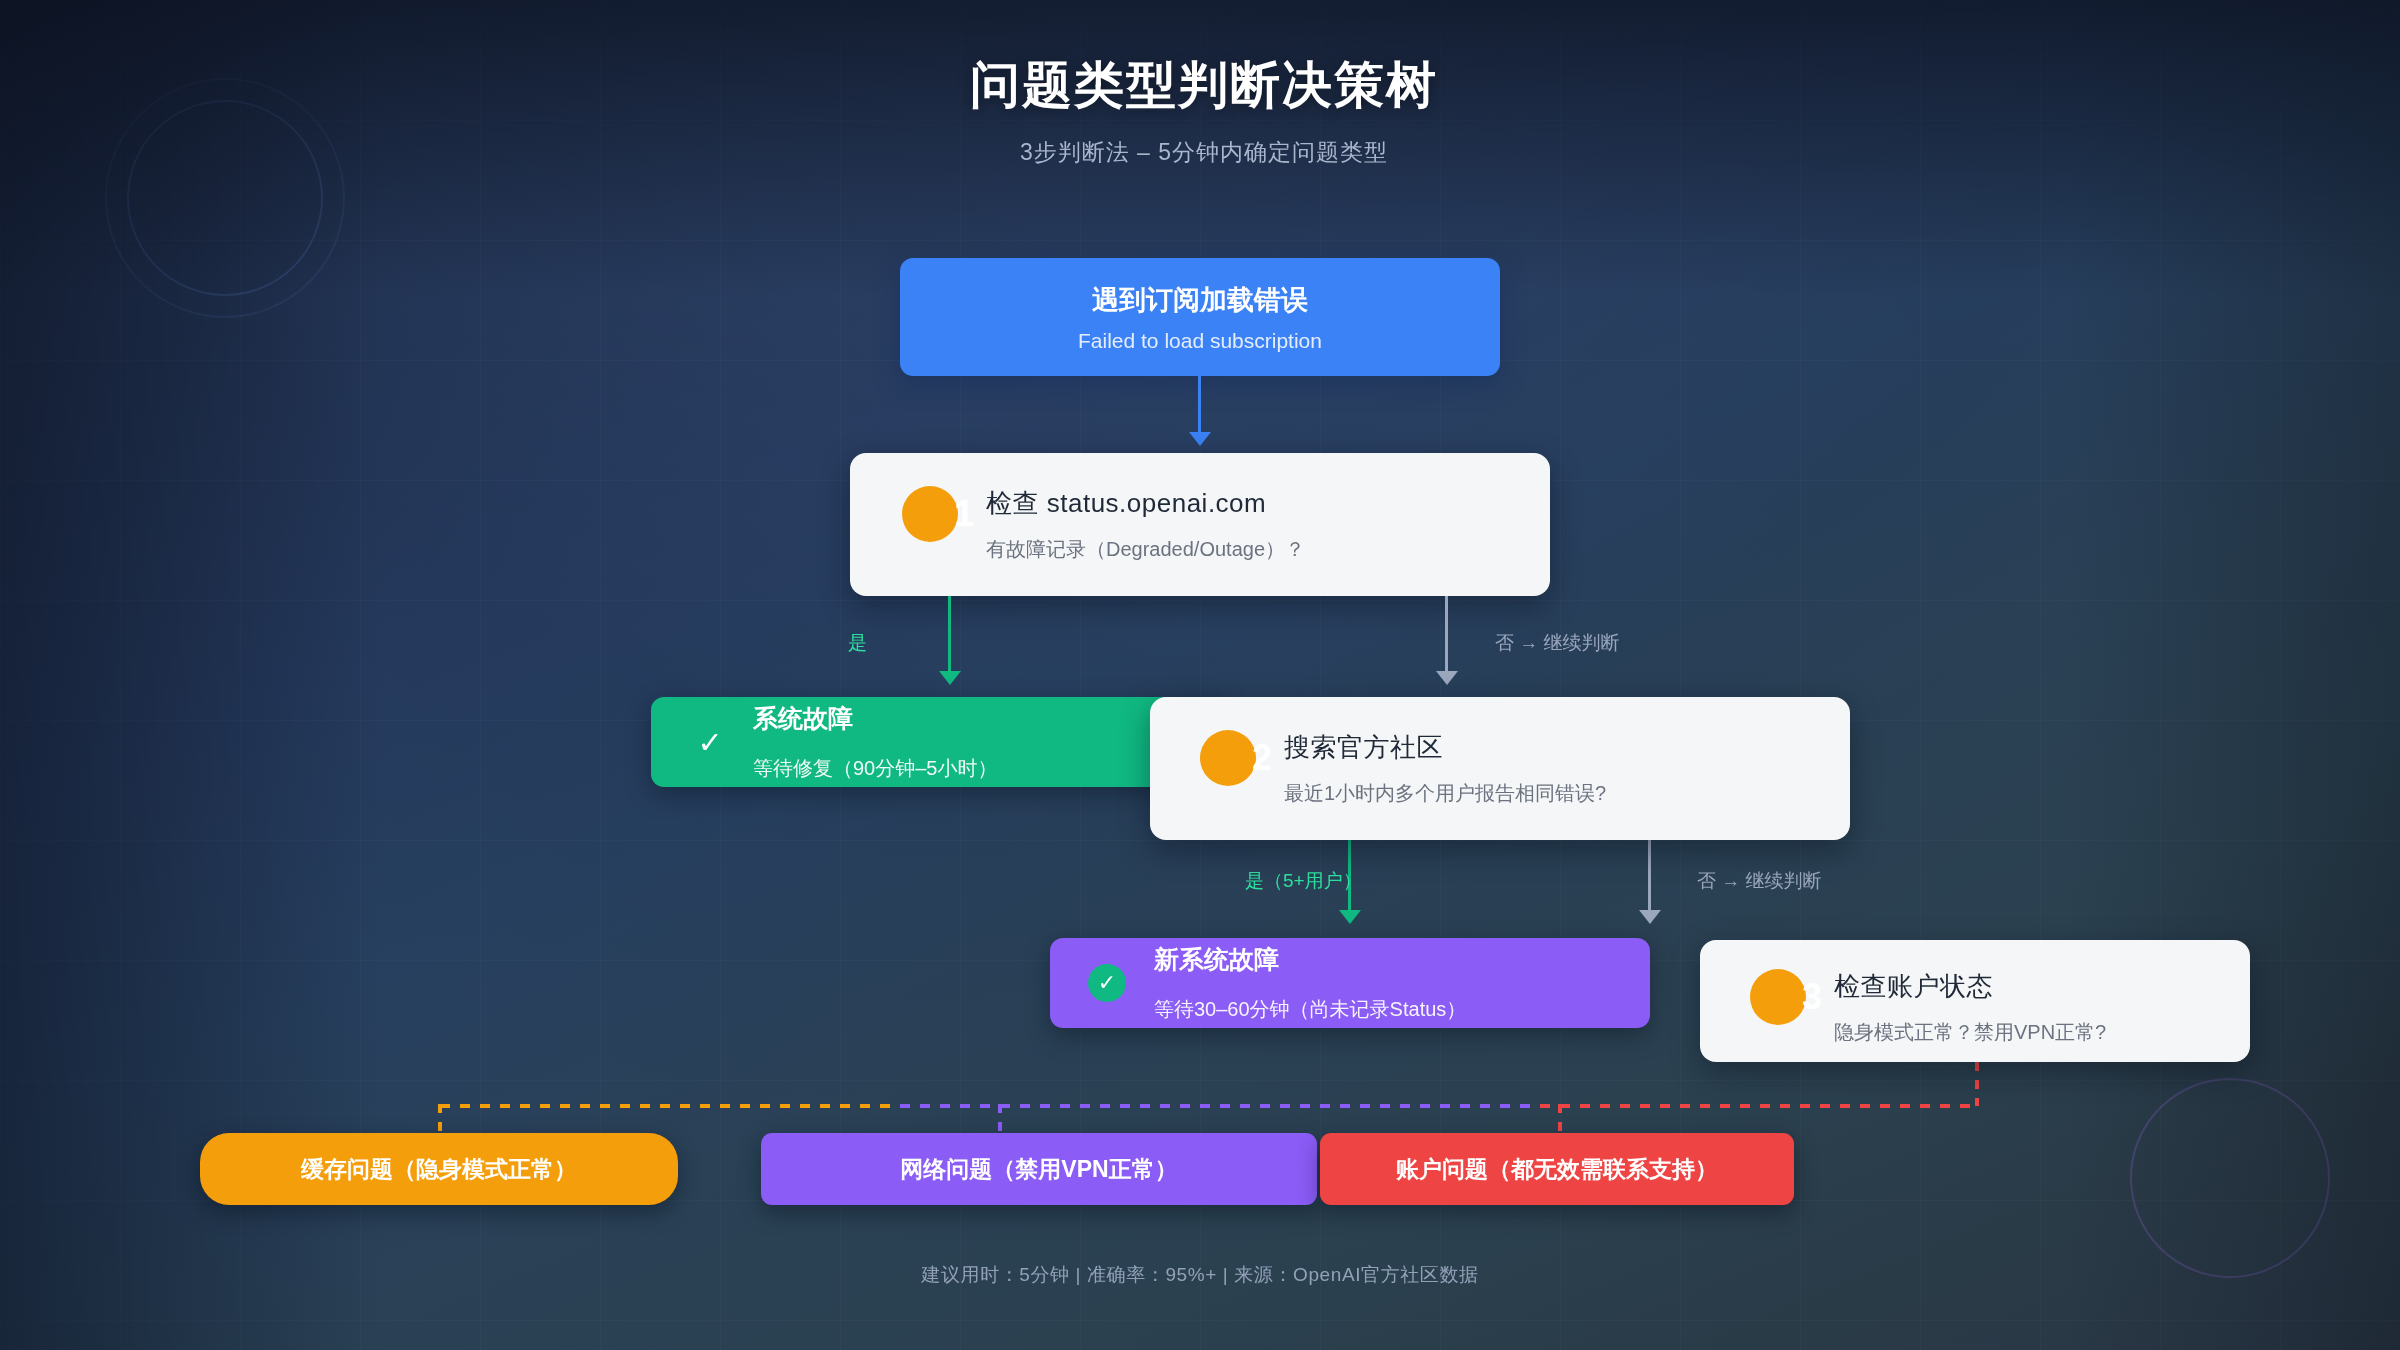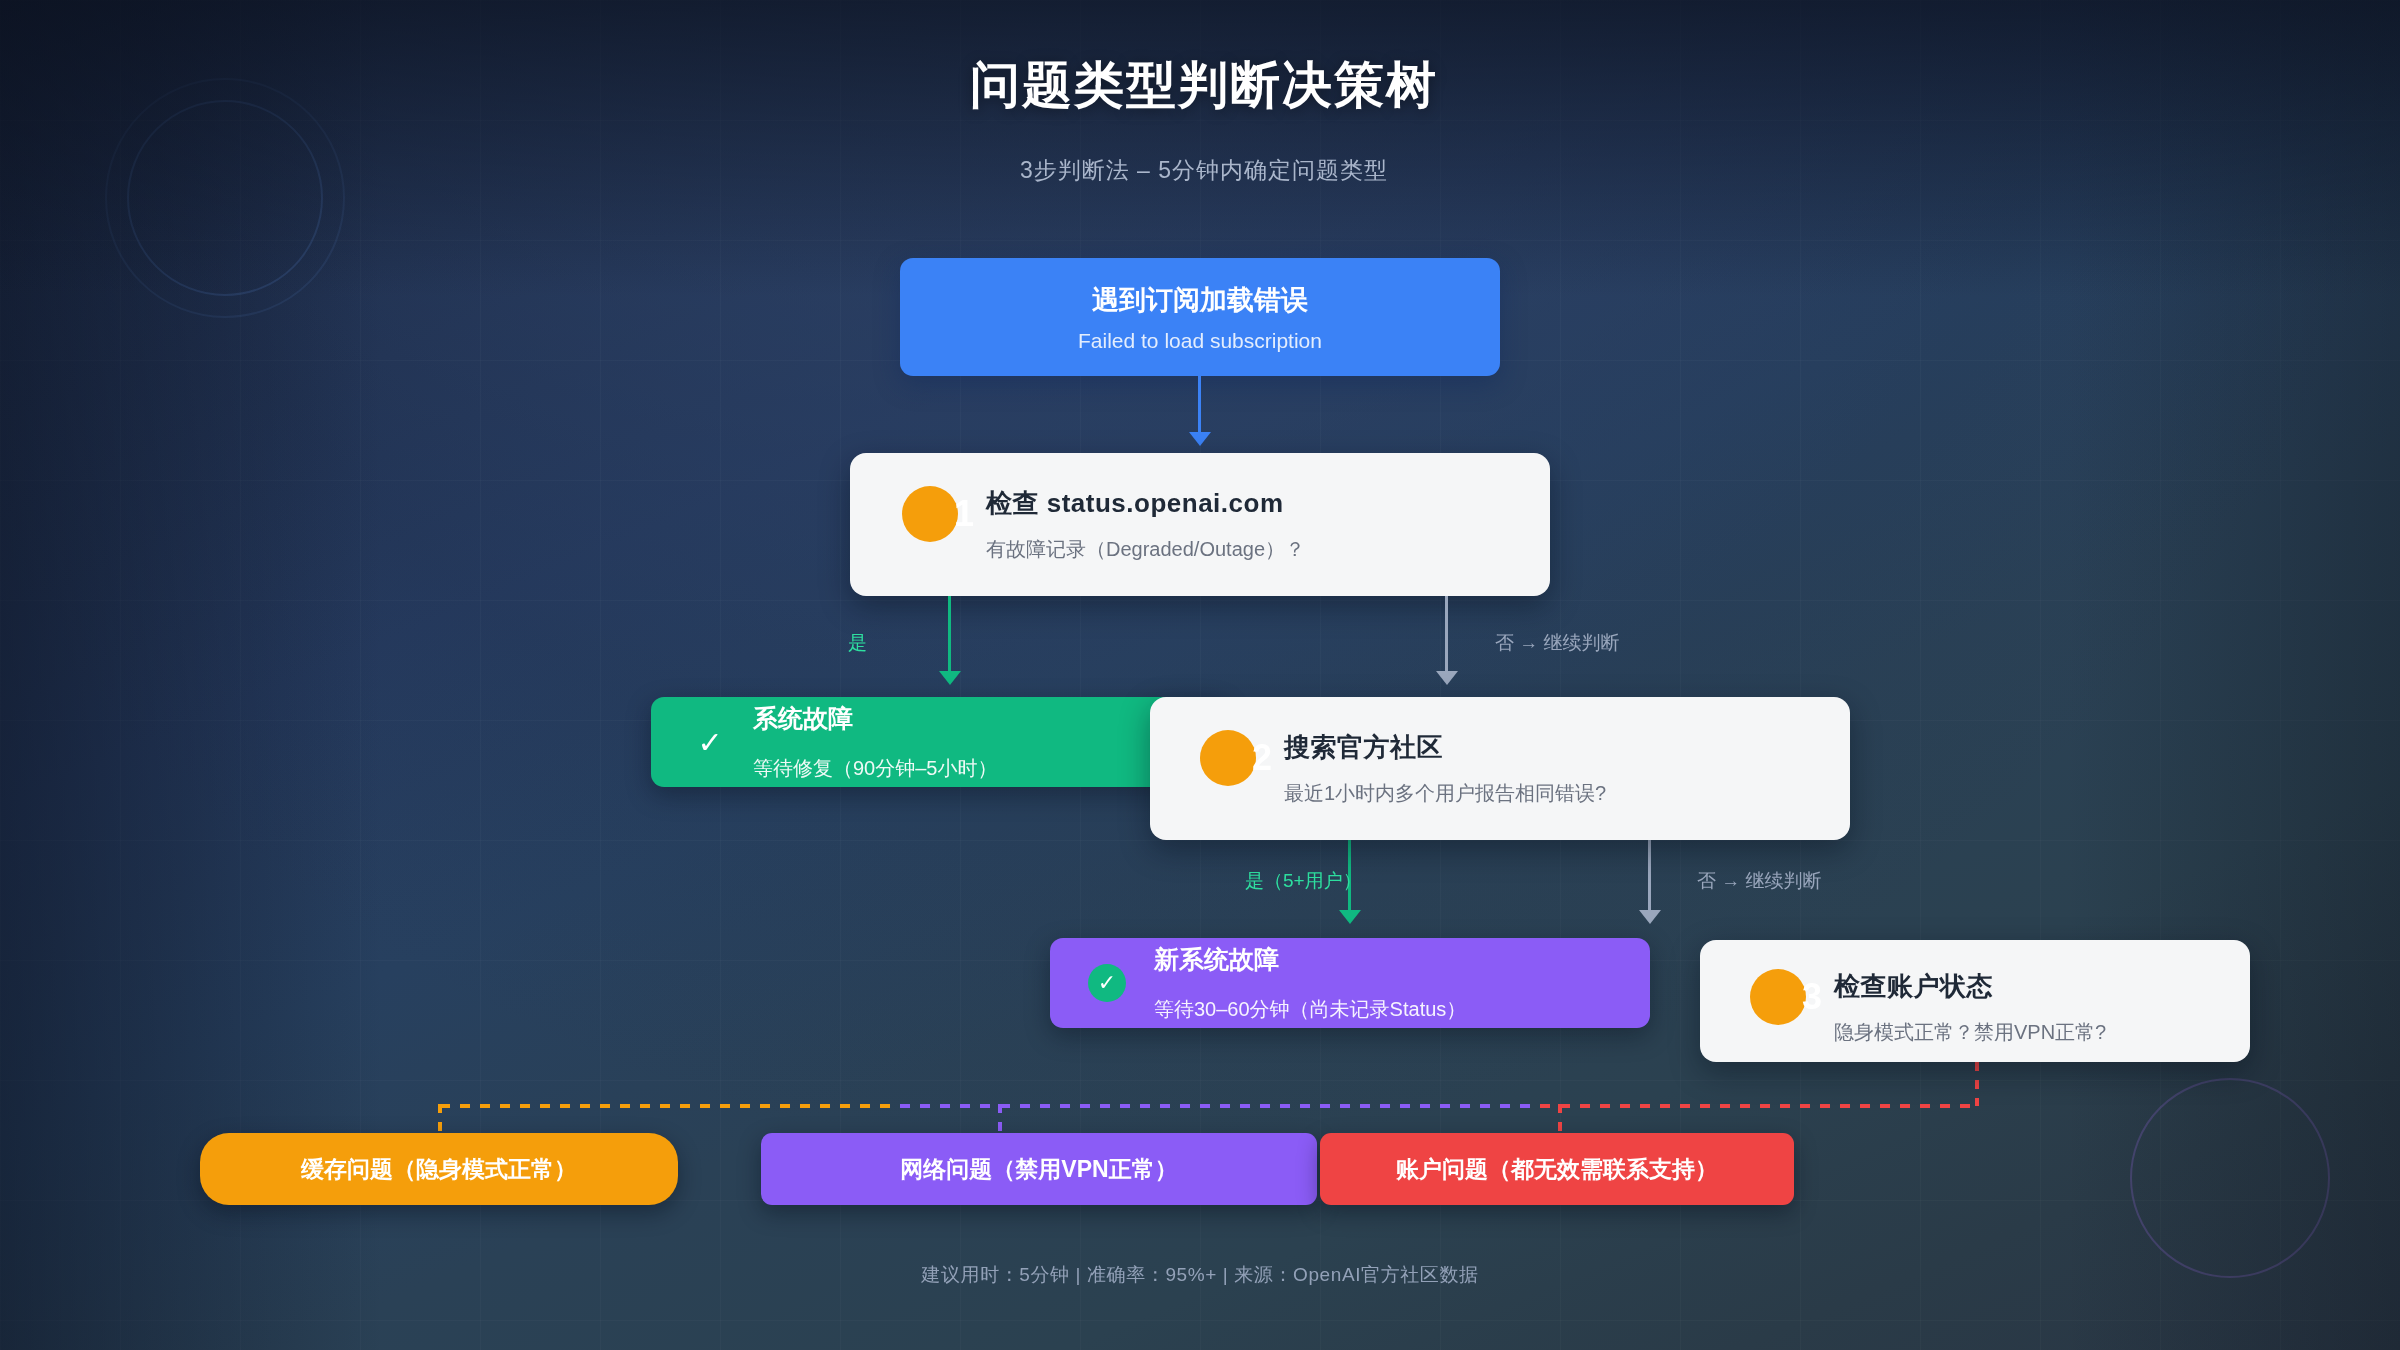--- a/index.html
+++ b/index.html
@@ -40,21 +40,21 @@
   .dc1 { left:105px;  top:78px;   width:240px; height:240px; border:2px solid rgba(86,130,200,0.16); }
   .dc2 { left:127px;  top:100px;  width:196px; height:196px; border:2px solid rgba(90,140,215,0.23); }
   .dc3 { left:2130px; top:1078px; width:200px; height:200px; border:2px solid rgba(140,100,210,0.30); }
 
   
   .header { position:absolute; left:8px; right:0; top:52px; text-align:center; }
   .title {
     font-size:50px; font-weight:bold; color:#ffffff; letter-spacing:2px;
     text-shadow:0 2px 14px rgba(0,0,0,0.42);
   }
-  .subtitle { margin-top:36px; font-size:23px; color:#aab6cb; letter-spacing:1px; }
+  .subtitle { margin-top:18px; font-size:23px; color:#aab6cb; letter-spacing:1px; }
 
   
   .node { position:absolute; }
 
   .box-root {
     left:900px; top:258px; width:600px; height:118px;
     background:#3b82f6; border-radius:13px;
     display:flex; flex-direction:column; align-items:center; justify-content:center;
     box-shadow:0 8px 26px rgba(16,40,90,0.44);
   }
@@ -68,21 +68,21 @@
   }
   .card .badge {
     width:56px; height:56px; border-radius:50%;
     background:#f59e0b; flex:0 0 auto; position:relative;
   }
   .card .badge .num {
     position:absolute; left:52px; top:50%; transform:translateY(-50%);
     color:#ffffff; font-size:36px; font-weight:bold; line-height:1;
   }
   .card .ctext { margin-left:28px; }
-  .card .ct { font-size:26px; font-weight:bold; color:#1f2937; letter-spacing:.5px; }
+  .card .ct { font-size:26px; font-weight:normal; color:#1f2937; letter-spacing:.5px; }
   .card .cs { font-size:20px; color:#6b7280; margin-top:15px; }
 
   .card-1 { left:850px;  top:453px; width:700px; height:143px; padding:33px 0 0 52px; }
   .card-2 { left:1150px; top:697px; width:700px; height:143px; padding:33px 0 0 50px; z-index:6; }
   .card-3 { left:1700px; top:940px; width:550px; height:122px; padding:29px 0 0 50px; z-index:6; }
 
   .result {
     border-radius:13px; display:flex; align-items:center;
     box-shadow:0 8px 24px rgba(5,12,26,0.38);
   }

